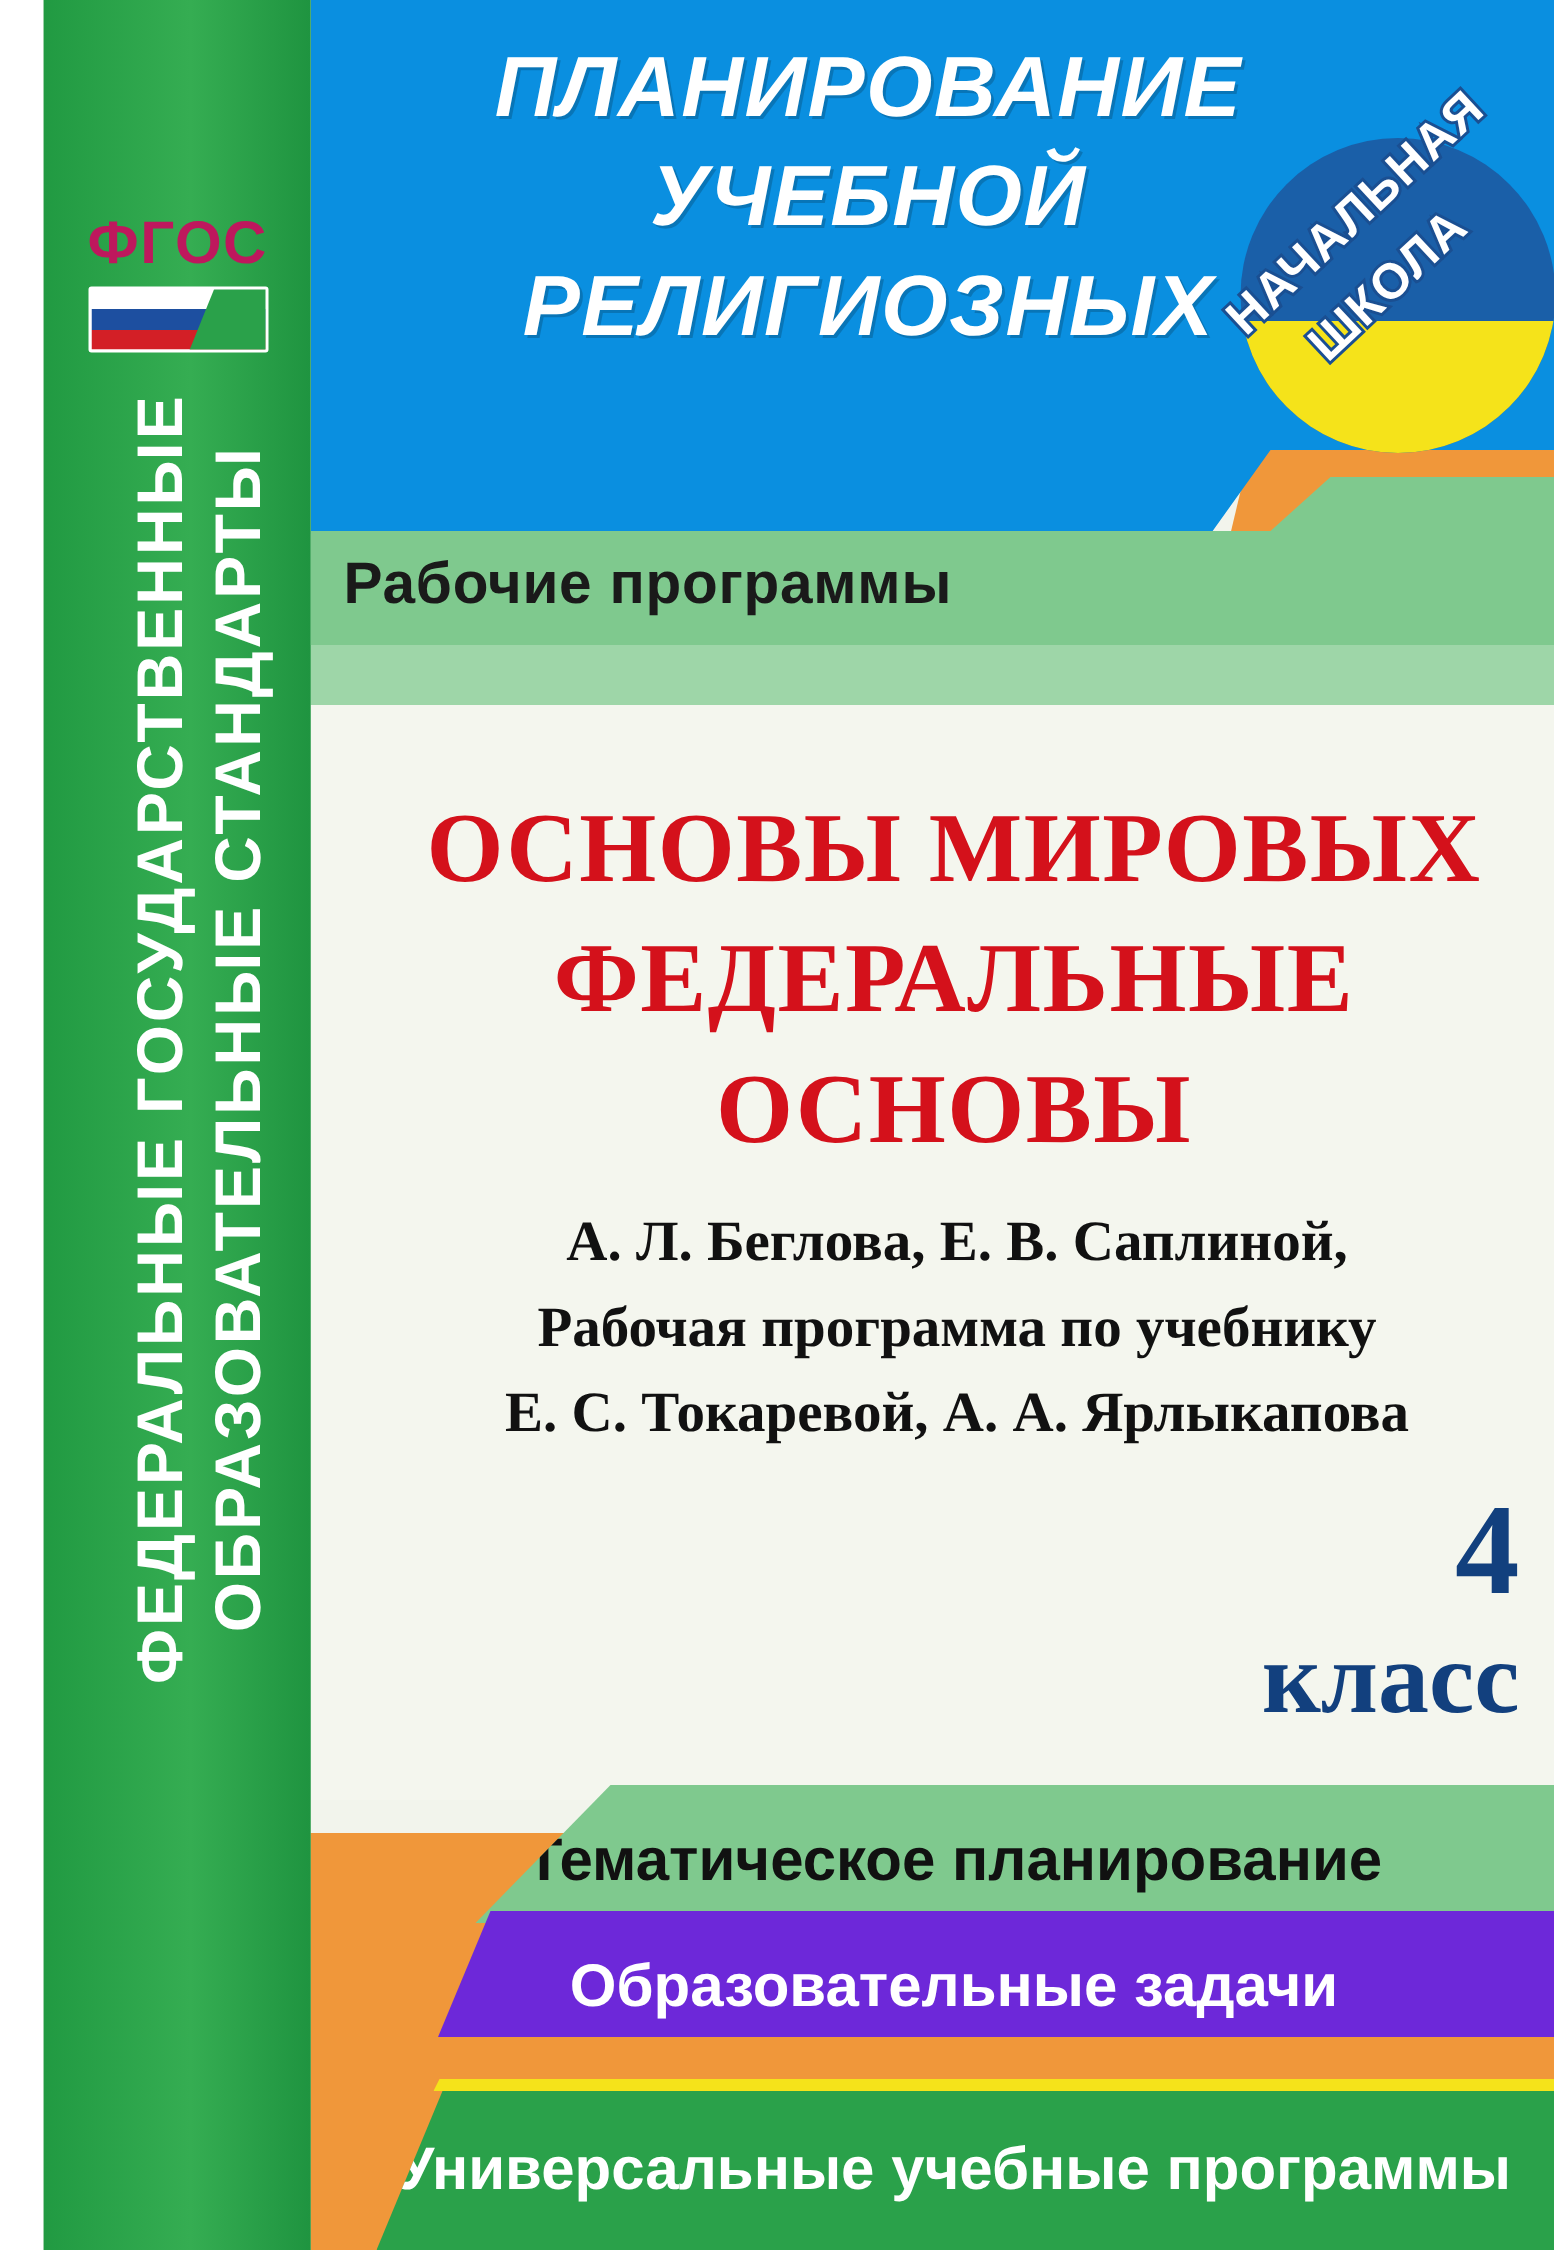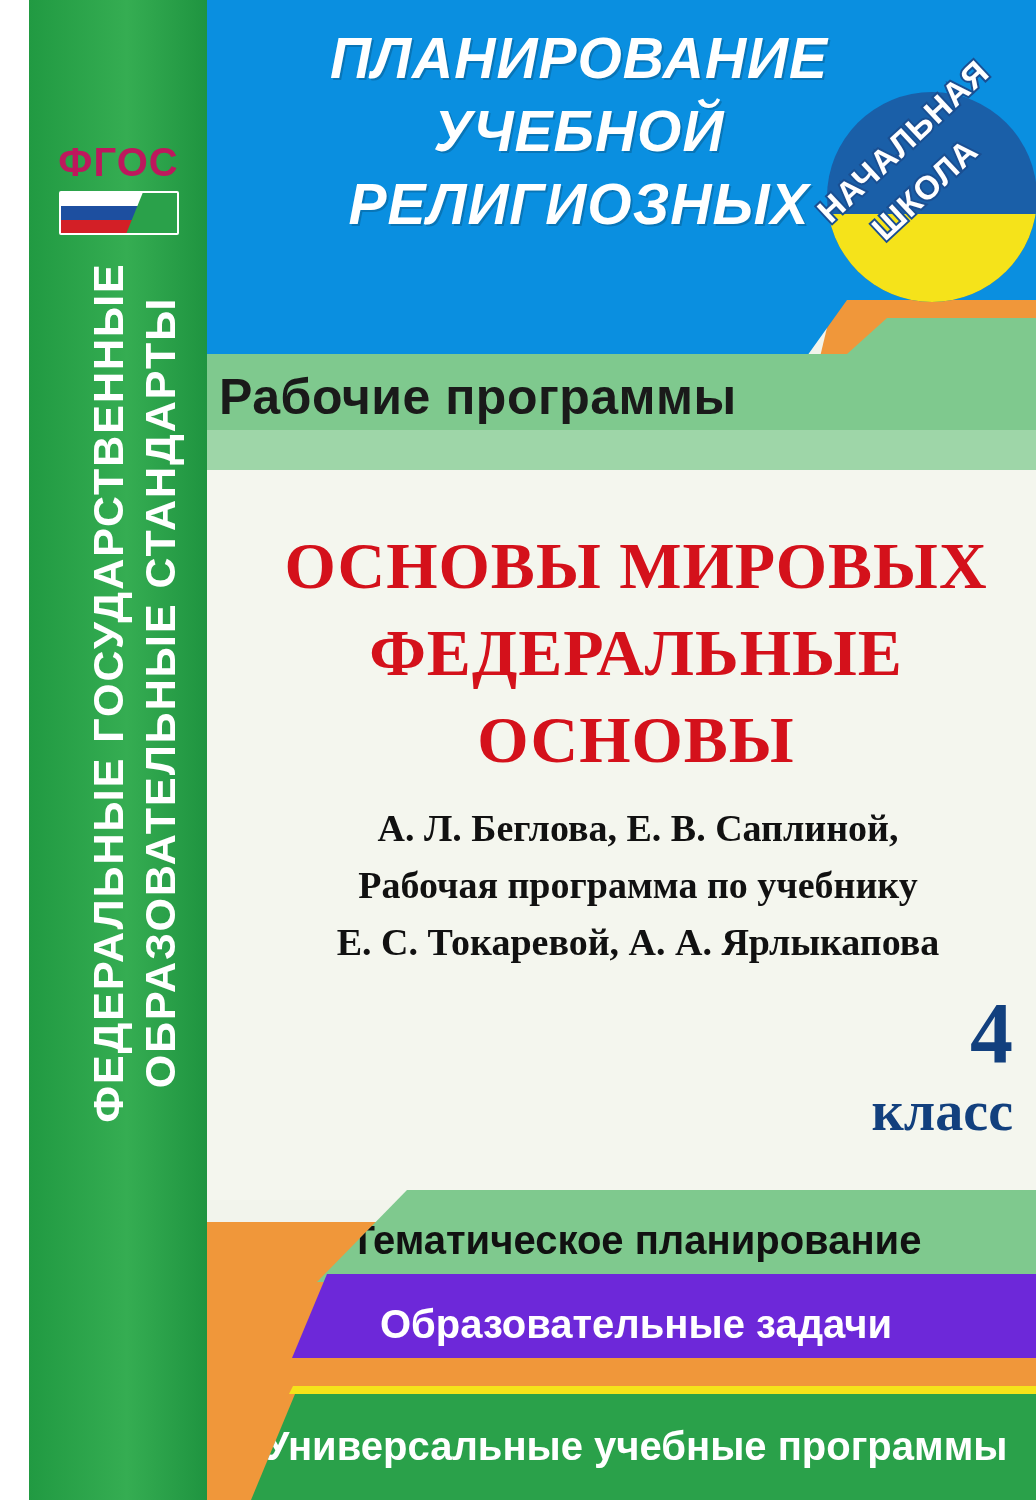--- a/index.html
+++ b/index.html
@@ -174,26 +174,26 @@
   .green-band-2 {
     position: absolute;
     left: 178px;
     top: 430px;
     width: 858px;
     height: 40px;
     background: #9ed6a8;
   }
   .green-band-label {
     position: absolute;
-    left: 190px;
+    left: 200px;
     top: 368px;
     width: 700px;
     color: #1a1a1a;
     font-weight: bold;
-    font-size: 50px;
+    font-size: 39px;
     letter-spacing: 0.5px;
     font-family: "Liberation Sans", sans-serif;
   }
 
   
   .main-area {
     position: absolute;
     left: 178px;
     top: 470px;
     width: 858px;
@@ -232,21 +232,21 @@
     position: absolute;
     right: 52px;
     top: 990px;
     width: 430px;
     text-align: right;
     color: #12407e;
     font-weight: bold;
     font-family: "Liberation Serif", serif;
   }
   .grade-num { font-size: 86px; line-height: 1.0; }
-  .grade-word { font-size: 56px; line-height: 1.25; }
+  .grade-word { font-size: 68px; line-height: 1.25; }
 
   
   .bottom {
     position: absolute;
     left: 178px;
     top: 1190px;
     width: 858px;
     height: 310px;
   }
   .b-orange {

